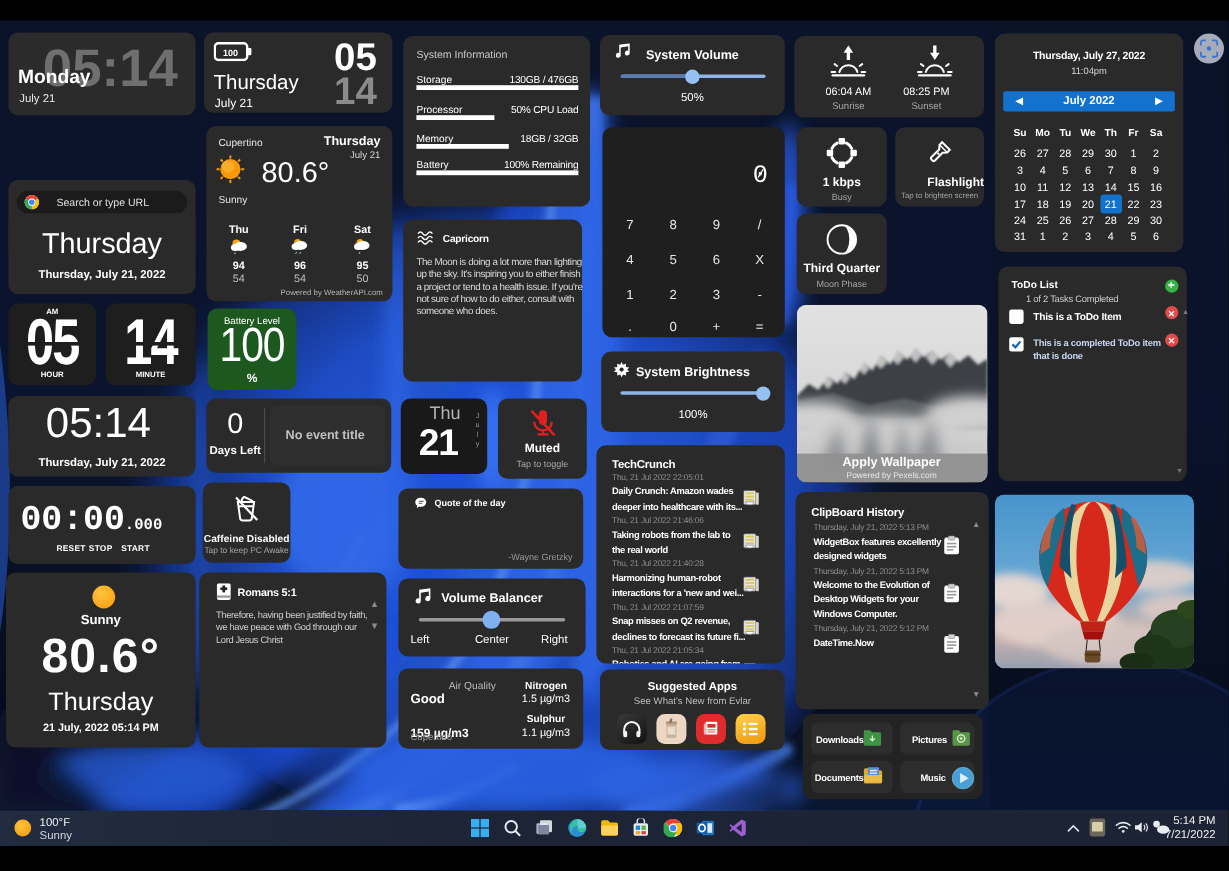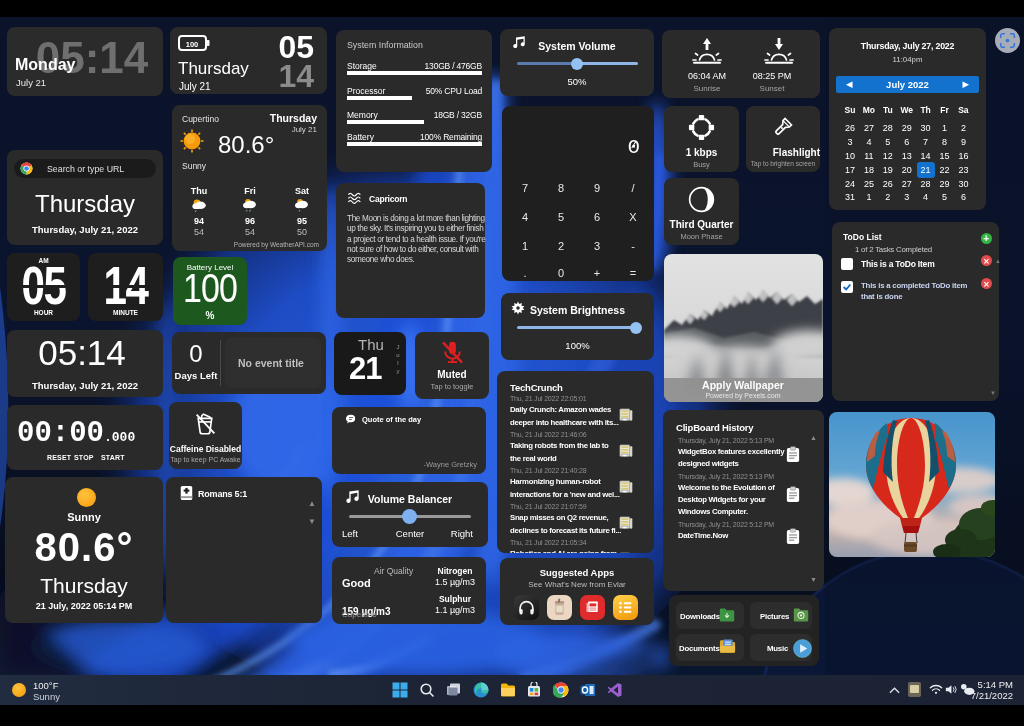--- a/index.html
+++ b/index.html
@@ -240,20 +240,21 @@
 </div>
 
 <div class="c" style="left:166px;top:477px;width:156px;height:146px;">
   <svg class="t" style="left:14px;top:9px;" width="13" height="14" viewBox="0 0 20 22">
     <rect x="1" y="0" width="18" height="22" rx="2.5" fill="#fff"></rect>
     <rect x="1" y="16" width="18" height="3" fill="#999"></rect>
     <rect x="8.2" y="3" width="3.6" height="9" fill="#222"></rect>
       <rect x="5.5" y="5.5" width="9" height="3.4" fill="#222"></rect>
   </svg>
   <div class="t b" style="left:32px;top:12px;font-size:9px;letter-spacing:-0.2px;">Romans 5:1</div>
+  <div class="t" style="left:14px;top:31px;font-size:7.8px;line-height:10.4px;color:#cfcfcf;letter-spacing:-0.3px;">Therefore, having been justified by faith,<br>we have peace with God through our<br>Lord Jesus Christ</div>
   <div class="t" style="right:6px;top:22px;font-size:8px;color:#8a8a8a;">▲</div>
   <div class="t" style="right:6px;top:40px;font-size:8px;color:#8a8a8a;">▼</div>
 </div>
 
 <div class="c" style="left:336px;top:30px;width:156px;height:142px;">
   <div class="t" style="left:11px;top:10px;font-size:8.8px;color:#c9c9c9;">System Information</div>
   <div class="t" style="left:11px;top:31px;font-size:8.5px;">Storage</div>
   <div class="t" style="right:10px;top:31px;font-size:8.5px;letter-spacing:-0.2px;">130GB / 476GB</div>
   <div style="position:absolute;left:11px;top:41px;width:135px;height:4px;background:#fff;"></div>
   <div class="t" style="left:11px;top:56px;font-size:8.5px;">Processor</div>
@@ -693,21 +694,21 @@
   <div class="t ctr" style="left:122.4px;top:151px;width:24px;font-size:9px;">30</div>
   <div class="t ctr" style="left:9.0px;top:164px;width:24px;font-size:9px;">31</div>
   <div class="t ctr" style="left:27.9px;top:164px;width:24px;font-size:9px;">1</div>
   <div class="t ctr" style="left:46.8px;top:164px;width:24px;font-size:9px;">2</div>
   <div class="t ctr" style="left:65.7px;top:164px;width:24px;font-size:9px;">3</div>
   <div class="t ctr" style="left:84.6px;top:164px;width:24px;font-size:9px;">4</div>
   <div class="t ctr" style="left:103.5px;top:164px;width:24px;font-size:9px;">5</div>
   <div class="t ctr" style="left:122.4px;top:164px;width:24px;font-size:9px;">6</div>
 </div>
 
-<div class="c" style="left:832px;top:222px;width:157px;height:179px;padding-left:10px;">
+<div class="c" style="left:832px;top:222px;width:157px;height:179px;">
   <div class="t b" style="left:11px;top:10px;font-size:8.5px;">ToDo List</div>
   <div class="t" style="left:23px;top:23px;font-size:7.8px;color:#cfcfcf;letter-spacing:-0.2px;">1 of 2 Tasks Completed</div>
   <div style="position:absolute;right:7px;top:11px;width:11px;height:11px;border-radius:50%;background:#35b545;"></div>
   <div class="t b" style="right:10px;top:11px;font-size:10px;color:#fff;line-height:11px;">+</div>
   <div style="position:absolute;left:9px;top:36px;width:12px;height:12px;background:#fff;border-radius:2px;"></div>
   <div class="t b" style="left:29px;top:37px;font-size:8.5px;letter-spacing:-0.2px;">This is a ToDo Item</div>
   <div style="position:absolute;right:7px;top:33px;width:11px;height:11px;border-radius:50%;background:#e24b4b;"></div>
   <div class="t b" style="right:9.5px;top:34.5px;font-size:7.5px;color:#fff;">✕</div>
   <div style="position:absolute;left:9px;top:59px;width:12px;height:12px;background:#fff;border-radius:2px;"></div>
   <svg class="t" style="left:10px;top:60px;" width="10" height="10" viewBox="0 0 12 12">

